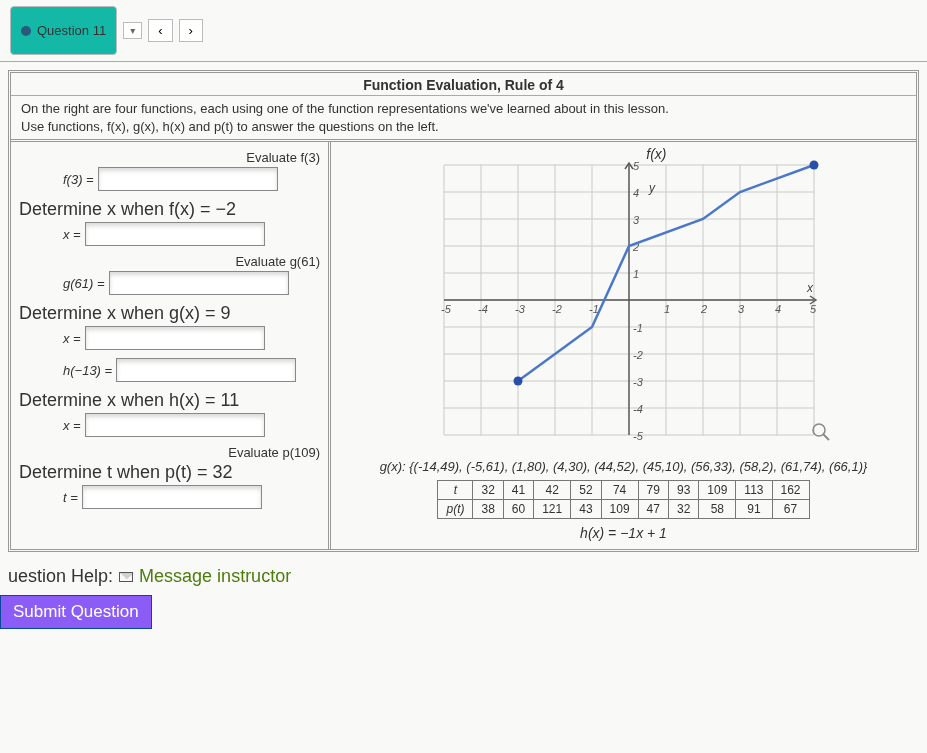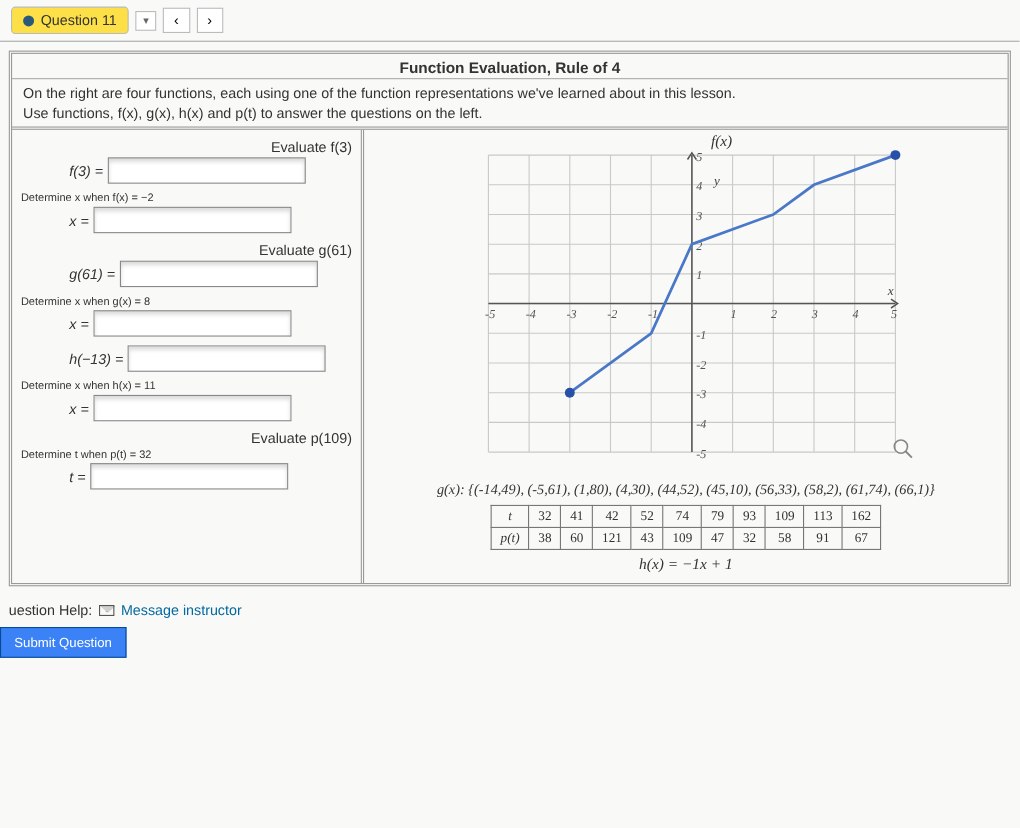--- a/index.html
+++ b/index.html
@@ -18,24 +18,24 @@
       align-items: center;
       gap: 6px;
       padding: 6px 10px;
       border-bottom: 1px double #aaa;
     }
     .question-nav {
       display: flex;
       align-items: center;
       border: 1px solid #bbb;
       border-radius: 4px;
-      padding: 4px 10px;
+      padding: 16px 10px;
       font-size: 13px;
       gap: 6px;
-      background: #fde047;
+      background: #14b8a6;
     }
     .question-dot {
       width: 10px; height: 10px; border-radius: 50%;
       background: #2a5a7a;
       display: inline-block;
     }
     .dd-caret {
       border: 1px solid #bbb;
       font-size: 10px;
       padding: 2px 6px;
@@ -65,21 +65,21 @@
       border-bottom: 3px double #999;
       font-size: 13px;
       line-height: 1.35;
     }
     .content-row { display: flex; }
     .left-col {
       width: 320px;
       border-right: 3px double #999;
       padding: 4px 8px 8px 8px;
     }
-    .right-col { flex: 1; padding: 4px 8px 8px 8px; font-family: Liberation Serif, serif; }
+    .right-col { flex: 1; padding: 4px 8px 8px 8px; }
     .section-label {
       display: block;
       text-align: right;
       margin: 4px 0 2px 0;
       font-size: 13px;
     }
     .field-row {
       display: flex;
       align-items: center;
       gap: 4px;
@@ -89,21 +89,21 @@
     }
     .field-row input[type="text"] {
       border: 1px solid #888;
       box-shadow: inset 0 3px 4px rgba(0,0,0,.15);
       height: 24px;
       width: 180px;
       font-size: 13px;
       padding: 0 4px;
     }
     .sub-label {
-      font-size: 10px;
+      font-size: 18px;
       margin: 2px 0 2px 0;
     }
     .graph-wrap { text-align: center; position: relative; }
     .graph-title {
       position: absolute;
       top: 0; left: 54%;
       font-style: italic;
       font-size: 14px;
     }
     svg.graph { margin-top: 4px; }
@@ -120,21 +120,21 @@
     table.p-table td, table.p-table th {
       border: 1px solid #777;
       padding: 2px 8px;
       text-align: center;
       font-weight: normal;
     }
     table.p-table th { font-style: italic; }
     .h-eq { text-align: center; font-style: italic; margin-top: 4px; }
     .help-row {
       margin: 14px 0 4px 8px;
-      font-size: 13px;
+      font-size: 18px;
       display: flex;
       align-items: center;
       gap: 6px;
     }
     .mail-icon {
       display: inline-block;
       width: 14px; height: 10px; border: 1px solid #555;
       position: relative;
     }
     .mail-icon::after {
@@ -148,28 +148,28 @@
     }
     .mail-flap {
       position: absolute;
       top: 0; left: 0; right: 0;
       height: 0;
       border-left: 7px solid transparent;
       border-right: 7px solid transparent;
       border-top: 6px solid #555;
       opacity: .25;
     }
-    .msg-link { color: #0369a1; cursor: pointer; }
+    .msg-link { color: #4d7c0f; cursor: pointer; }
     .submit-btn {
       margin: 4px 0 0 0;
-      background: #3b82f6;
+      background: #8b5cf6;
       color: #fff;
       border: 1px solid #084a99;
       padding: 6px 12px;
-      font-size: 12px;
+      font-size: 17px;
       cursor: pointer;
     }
     .ital { font-style: italic; }
   </style>
 </head>
 <body>
 
 
 
 
@@ -206,21 +206,21 @@
         <span class="ital">x =</span>
         <input type="text" style="">
       </div>
 
       <span class="section-label">Evaluate g(61)</span>
       <div class="field-row">
         <span class="ital">g(61) =</span>
         <input type="text" style="">
       </div>
 
-      <div class="sub-label">Determine x when g(x) = 8</div>
+      <div class="sub-label">Determine x when g(x) = 9</div>
       <div class="field-row">
         <span class="ital">x =</span>
         <input type="text" style="">
       </div>
 
       <div class="field-row">
         <span class="ital">h(−13) =</span>
         <input type="text" style="">
       </div>
 

